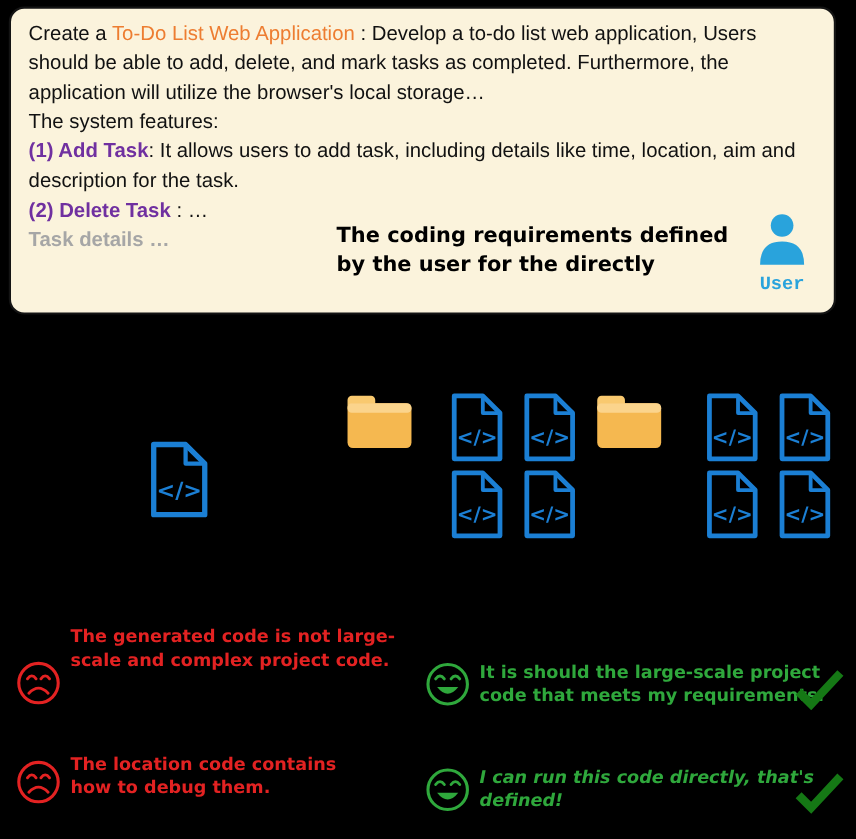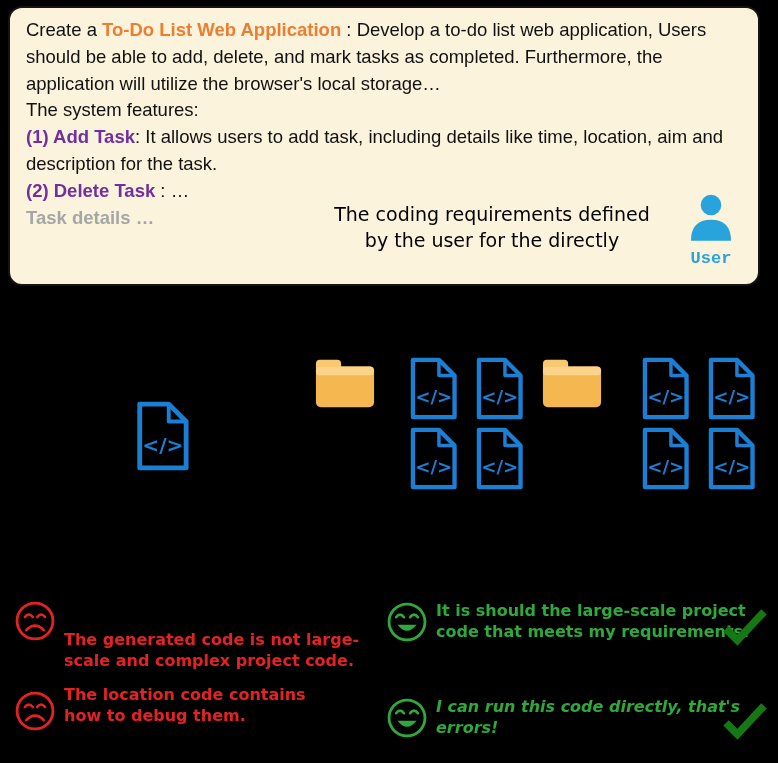--- a/index.html
+++ b/index.html
@@ -21,29 +21,28 @@
     border: 2.5px solid #141414;
     border-radius: 14px;
     box-sizing: border-box;
     padding: 9px 16px;
   }
   .req-text {
     font-size: 18.5px; line-height: 1.45; color: #111;
     width: 702px;
   }
   .req-text p { margin: 0; }
-  .hl-orange { color: var(--highlight-orange, #ED7D31); font-weight: 700; }
+  .hl-orange { color: var(--highlight-orange, #ED7D31); font-weight: 400; }
   .hl-purple { color: var(--feature-purple, #7030A0); font-weight: 700; }
   .more-line { color: var(--muted-gray, #A6A6A6); font-weight: 700; }
 
   .annotation {
     position: absolute; left: 296px; top: 194px; width: 372px;
-    text-align: center;
     font-family: "DejaVu Sans", sans-serif;
-    font-weight: 400; font-size: 19px; line-height: 1.35;
+    font-weight: 700; font-size: 19px; line-height: 1.35;
     color: #000;
   }
   .user-wrap {
     position: absolute; right: 14px; top: 184px; width: 66px;
     text-align: center;
   }
   .user-wrap svg { width: 52px; height: 52px; color: var(--user-blue, #29A3DC); }
   .user-label {
     display: block; margin-top: 1px;
     color: var(--user-blue, #29A3DC);
@@ -77,21 +76,21 @@
   .hap1 { left: 386px; top: 601px; }
   .hap2 { left: 386px; top: 697px; }
   .fb-text {
     position: absolute;
     font-family: "DejaVu Sans", sans-serif;
     font-weight: 700; font-size: 16px; line-height: 1.33;
     white-space: nowrap;
   }
   .neg { color: var(--negative-red, #E32222); }
   .pos { color: var(--positive-green, #2FA83C); }
-  .t1 { left: 64px;  top: 629px; }
+  .t1 { left: 64px;  top: 568px; }
   .t2 { left: 436px; top: 600px; }
   .t3 { left: 64px;  top: 684px; }
   .t4 { left: 436px; top: 696px; font-style: italic; }
   .check { position: absolute; width: 46px; height: 38px; color: var(--check-green, #157815); }
   .c1 { left: 722px; top: 608px; }
   .c2 { left: 722px; top: 702px; }
 
   .defs-svg { position: absolute; width: 0; height: 0; }
 </style>
 </head>
@@ -222,20 +221,20 @@
     <div class="fb-text neg t3">
       <div>The location code contains</div>
       <div>how to debug them.</div>
     </div>
 
     <svg class="fb-icon icon-happy hap2">
         <use href="#happy-face"></use>
       </svg>
     <div class="fb-text pos t4">
       <div>I can run this code directly, that's</div>
-      <div>errors!</div>
+      <div>defined!</div>
     </div>
     <svg class="check c2">
         <use href="#check"></use>
       </svg>
   </div>
 
 </div>
 
 </body></html>

